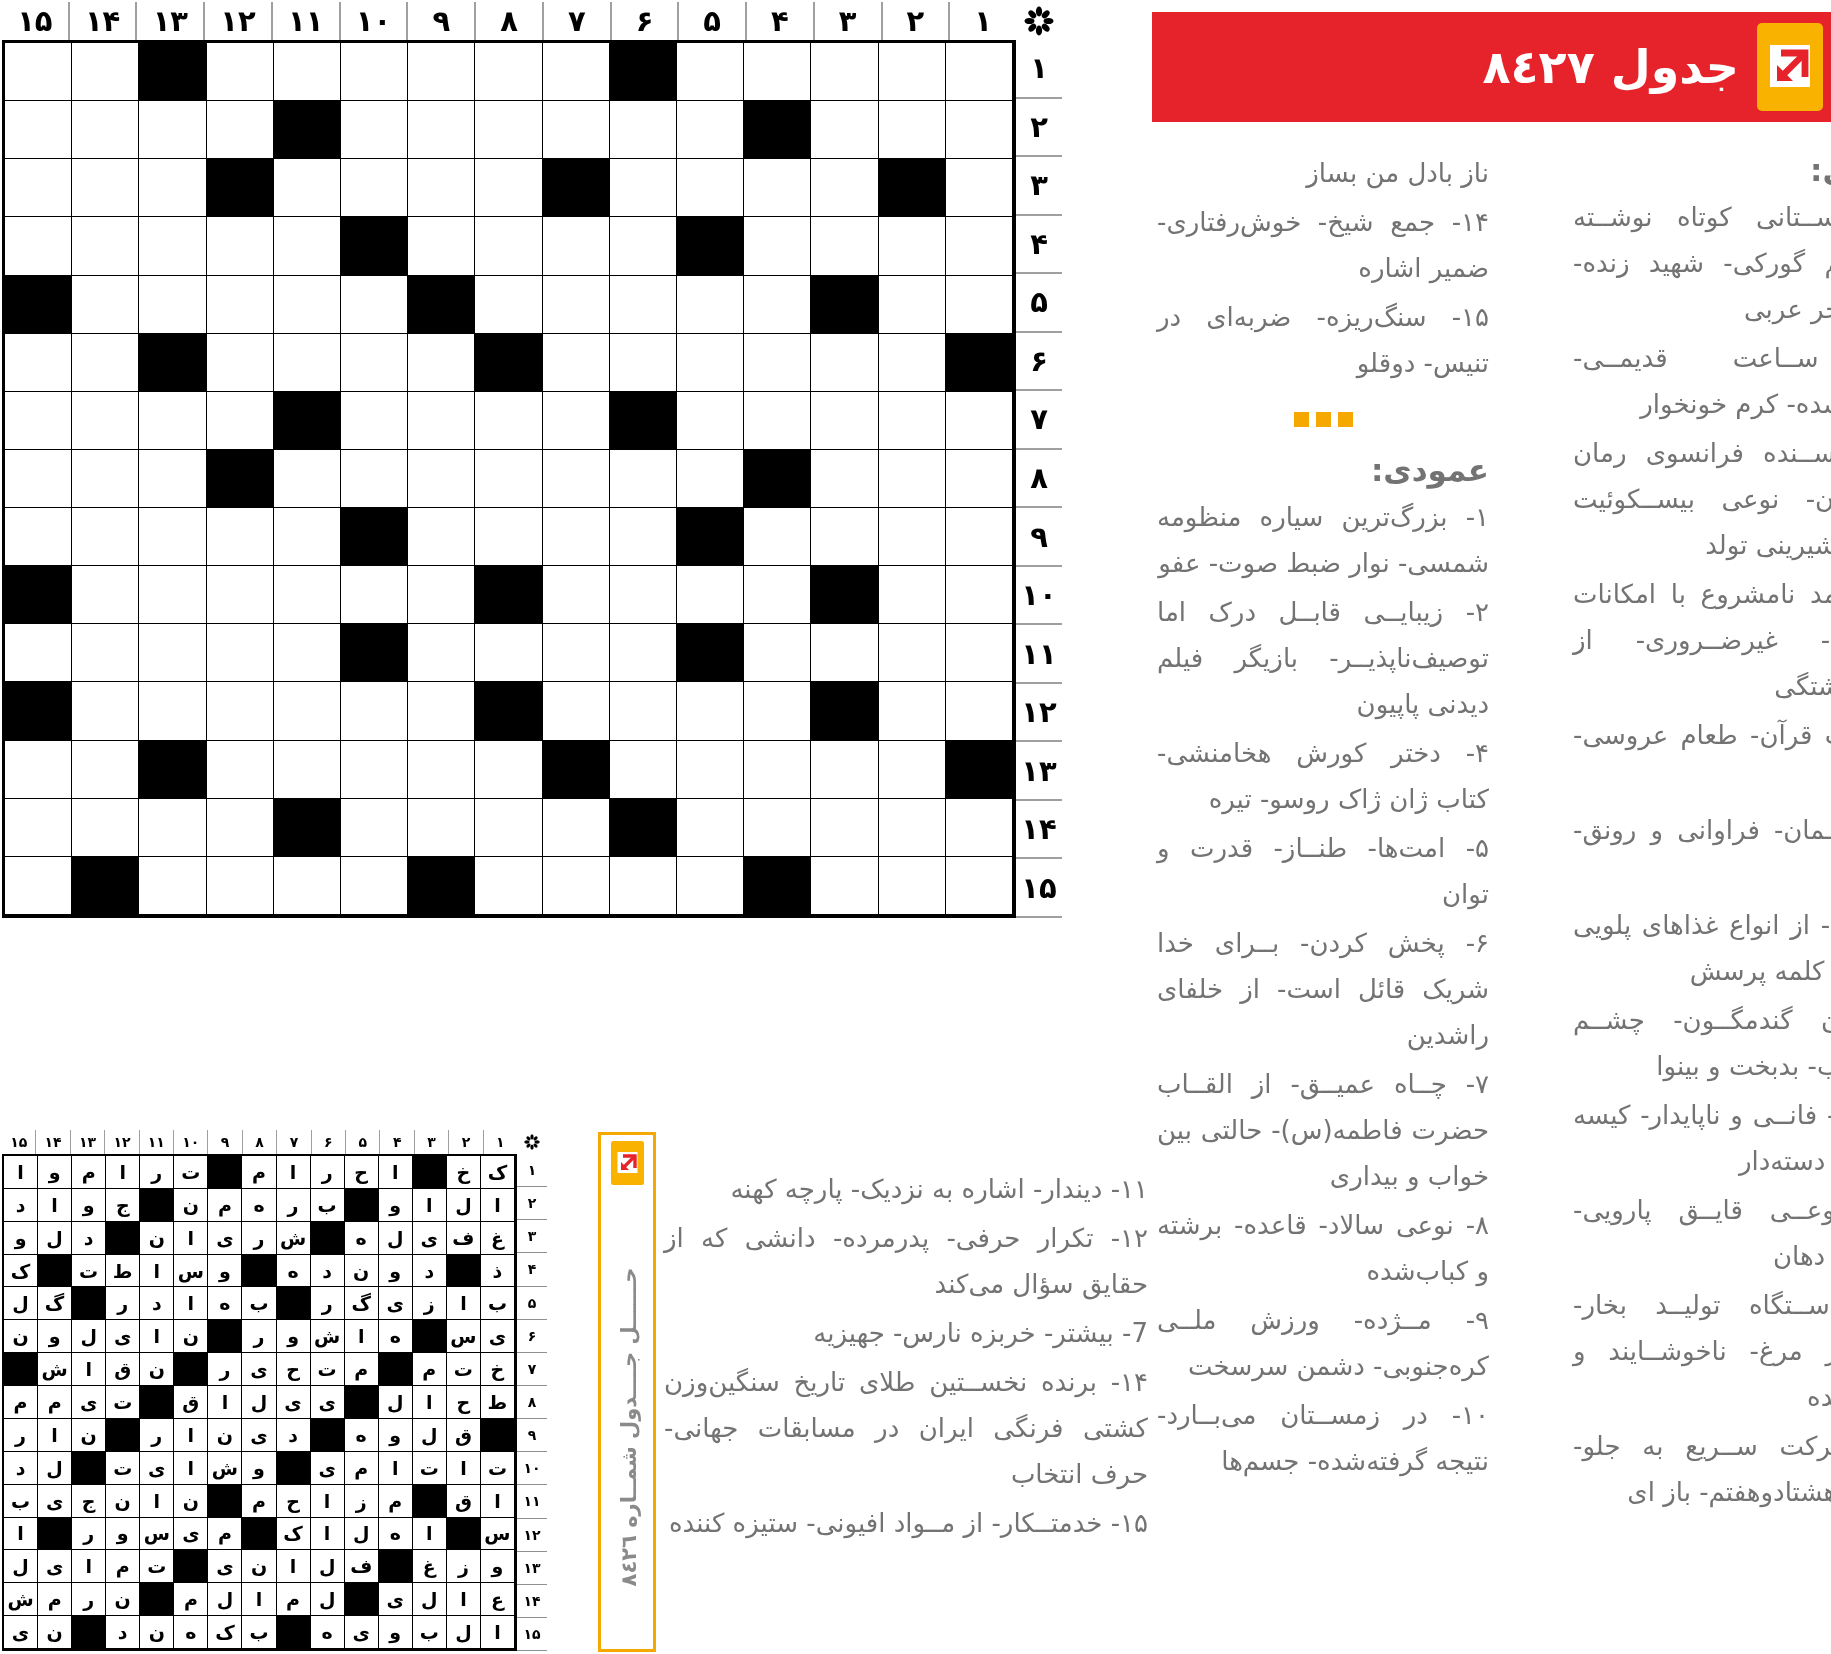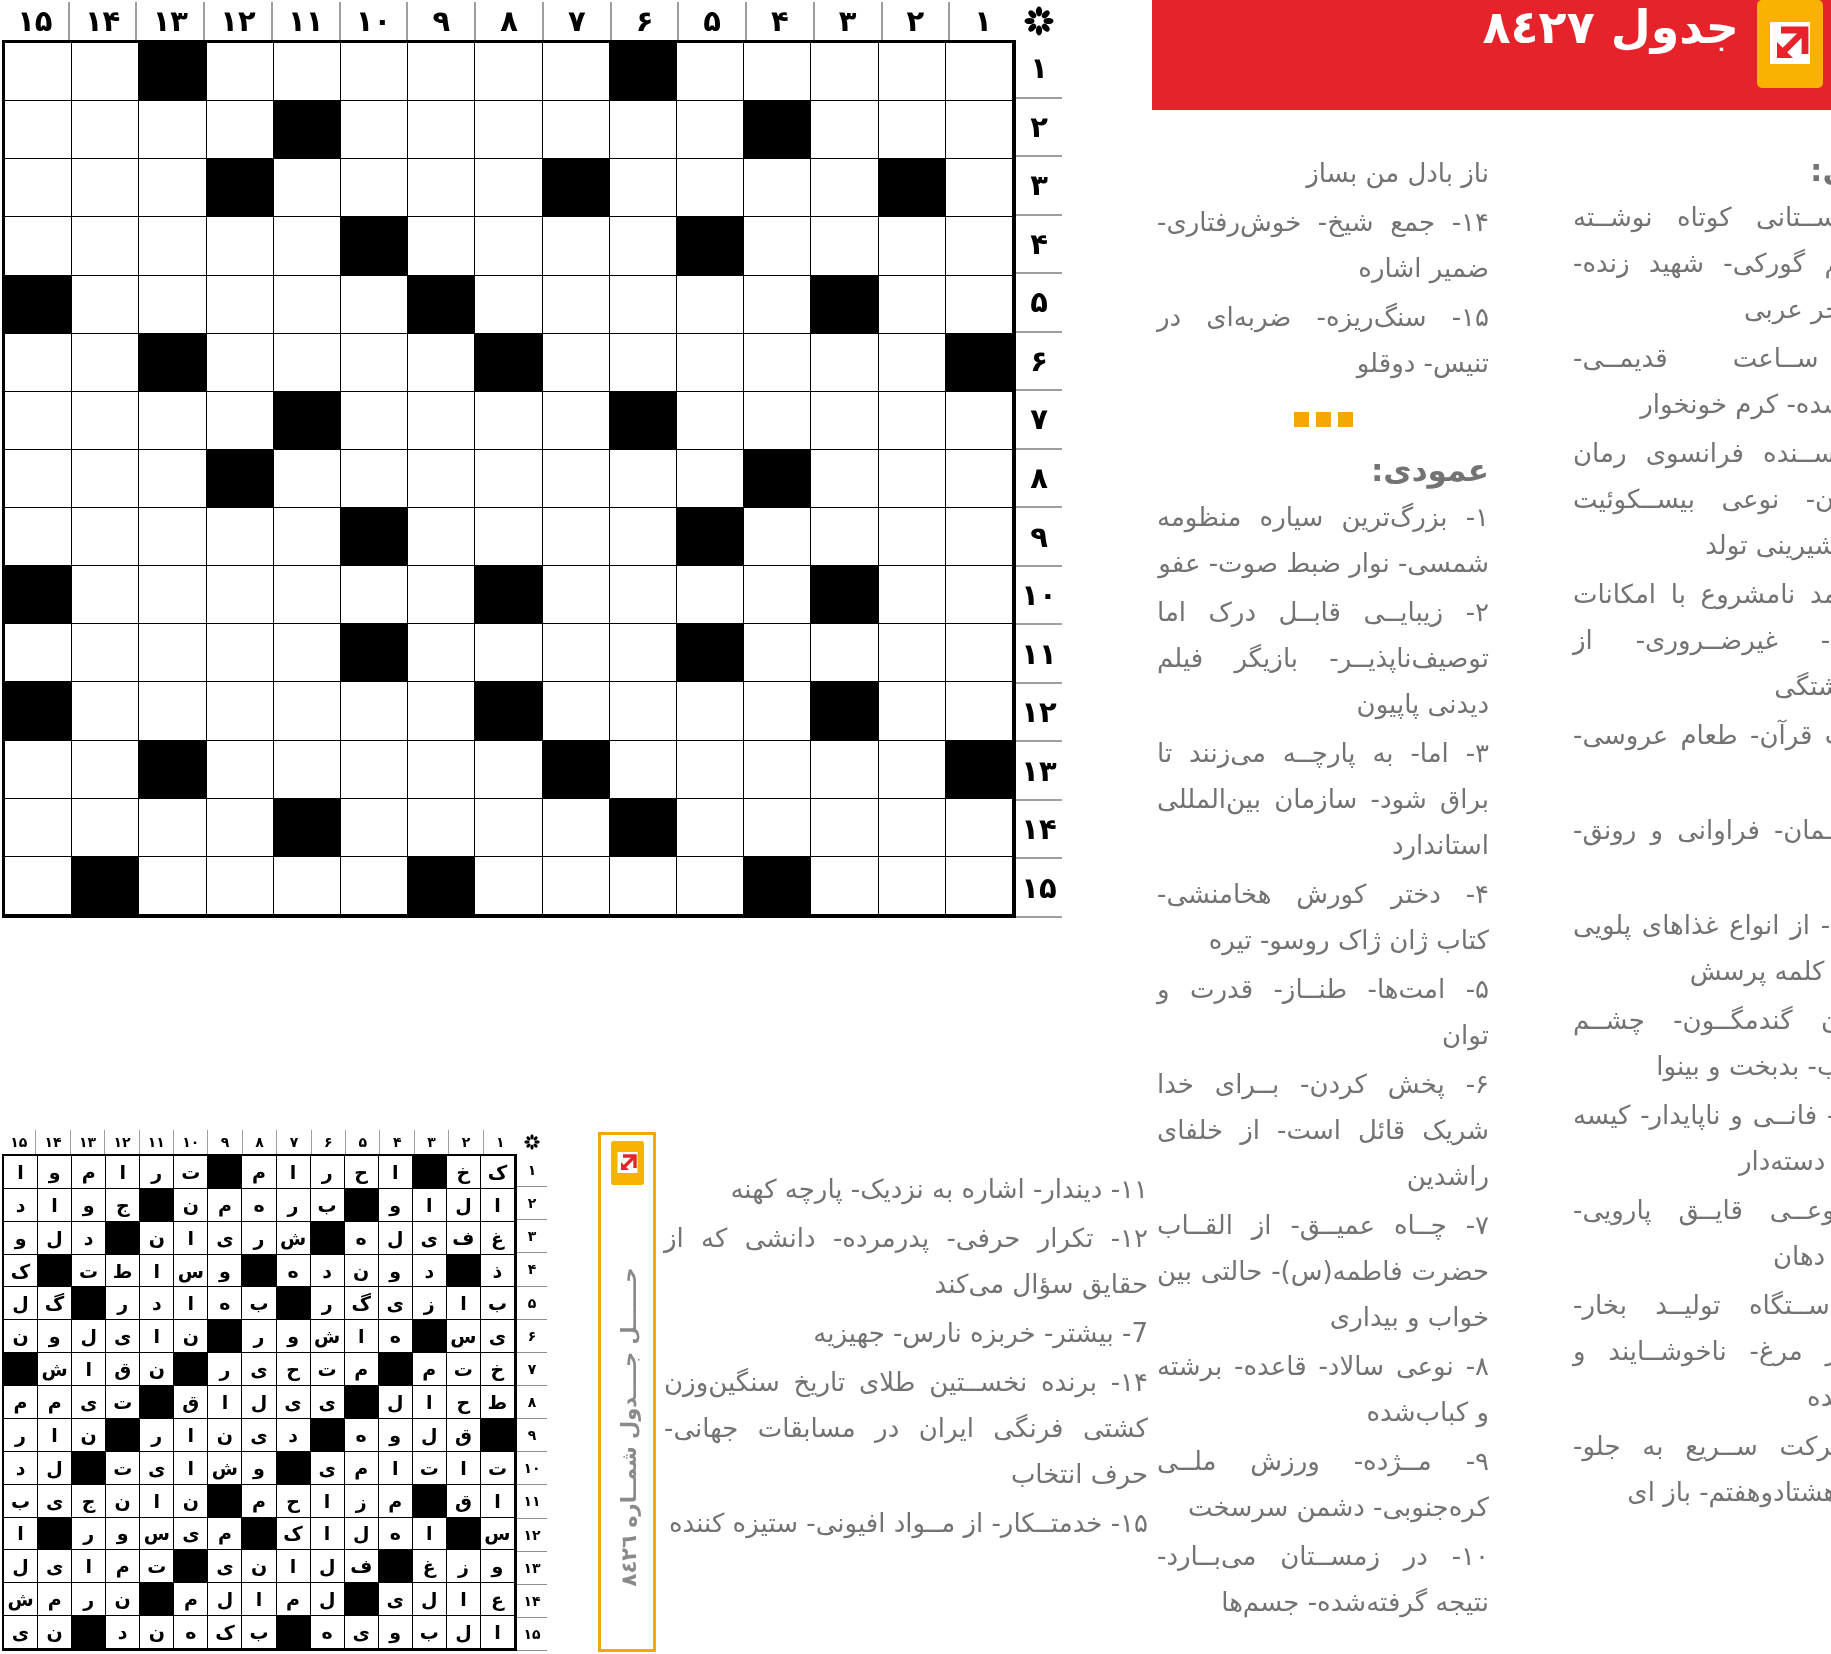--- a/index.html
+++ b/index.html
@@ -17,22 +17,22 @@
   #main-grid{left:2px;top:40px;width:1014px;height:878px;display:grid;
              grid-template-columns:repeat(15,1fr);grid-template-rows:repeat(15,1fr);
              border:3px solid #000;box-sizing:border-box;background:#fff;}
   .mcell{border-right:1px solid #000;border-bottom:1px solid #000;box-sizing:border-box;}
   .mcell.black{background:#000;}
   #main-rownums{left:1016px;top:40px;width:46px;height:878px;display:flex;flex-direction:column;}
   .rownum{flex:1 1 0;display:flex;align-items:center;justify-content:center;
           font-weight:bold;font-size:29px;border-bottom:2px solid #9f9f9f;box-sizing:border-box;}
 
   
-  #masthead{left:1152px;top:0;width:679px;height:110px;background:#e6232b;
-            display:flex;align-items:flex-start;justify-content:flex-end;box-sizing:border-box;
+  #masthead{left:1152px;top:12px;width:679px;height:110px;background:#e6232b;
+            display:flex;align-items:center;justify-content:flex-end;box-sizing:border-box;
             padding-right:8px;}
   #masthead .title{color:#fff;font-size:46px;font-weight:bold;direction:rtl;margin-left:8px;margin-right:18px;}
 
   
   .clue-col{position:absolute;direction:rtl;color:#737373;}
   .clue-col p{margin:0 0 3px 0;font-size:26px;line-height:46px;
               text-align:justify;text-align-last:right;}
   .clue-head{font-size:31px;font-weight:bold;margin:2px 0 6px 0;direction:rtl;}
   #col-across{left:1573px;top:150px;width:334px;}
   #col-middle{left:1157px;top:150px;width:332px;}
@@ -383,21 +383,20 @@
     </div>
   <div class="sep-dots">
     <span class="sq"></span>
       <span class="sq"></span>
       <span class="sq"></span>
   </div>
   <div class="clue-head">عمودی:</div>
   <div id="down-list-1">
       <p>۱- بزرگ‌ترین سیاره منظومه شمسی- نوار ضبط صوت- عفو</p>
       <p>۲- زیبایــی قابــل درک اما توصیف‌ناپذیــر- بازیگر فیلم دیدنی پاپیون</p>
-      <p>۳- اما- به پارچــه می‌زنند تا براق شود- سازمان بین‌المللی استاندارد</p>
       <p>۴- دختر کورش هخامنشی- کتاب ژان ژاک روسو- تیره</p>
       <p>۵- امت‌ها- طنــاز- قدرت و توان</p>
       <p>۶- پخش کردن- بــرای خدا شریک قائل است- از خلفای راشدین</p>
       <p>۷- چــاه عمیــق- از القــاب حضرت فاطمه(س)- حالتی بین خواب و بیداری</p>
       <p>۸- نوعی سالاد- قاعده- برشته و کباب‌شده</p>
       <p>۹- مــژده- ورزش ملــی کره‌جنوبی- دشمن سرسخت</p>
       <p>۱۰- در زمســتان می‌بــارد- نتیجه گرفته‌شده- جسم‌ها</p>
     </div>
 </div>
 

